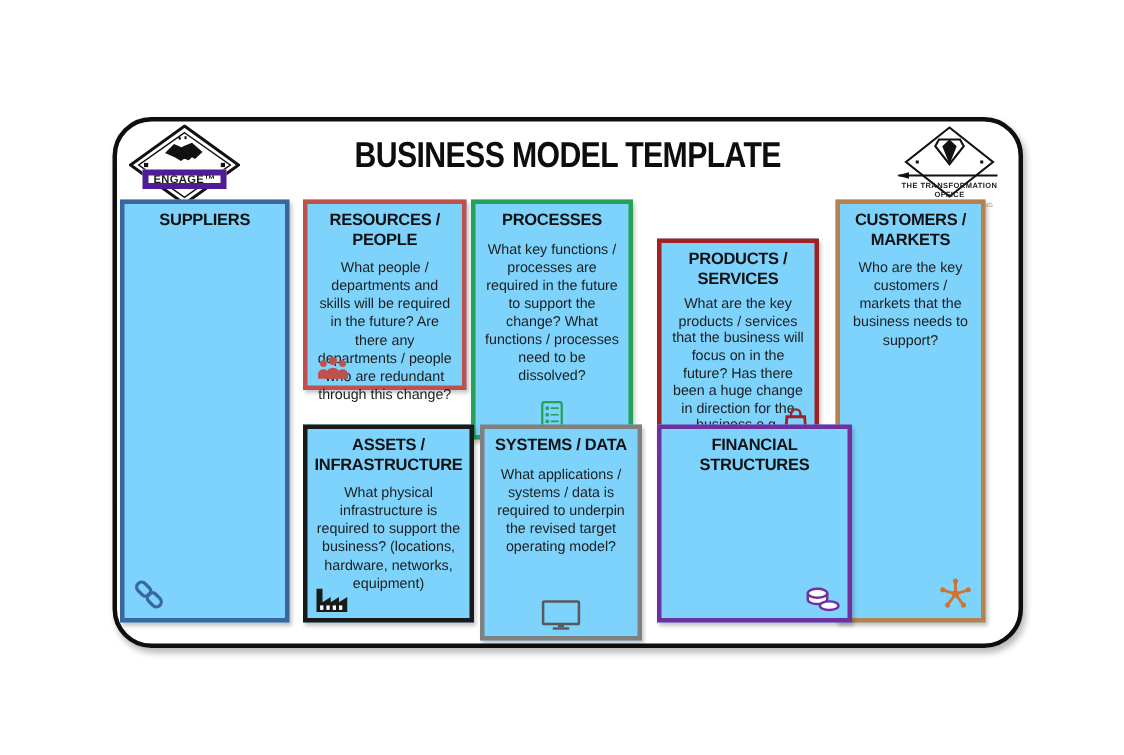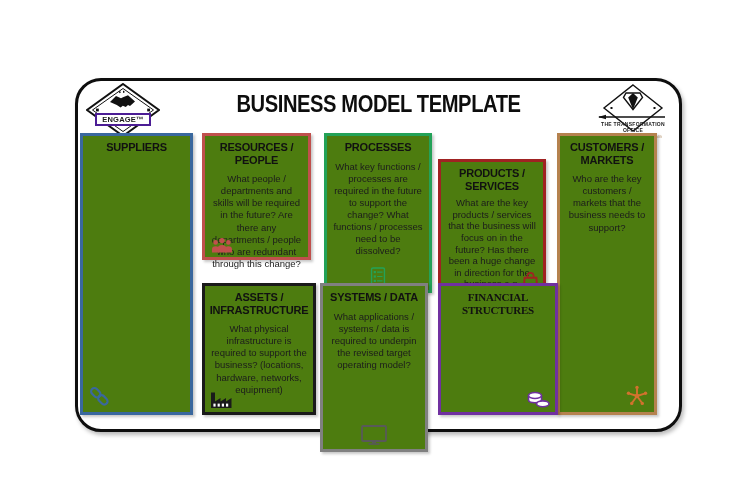--- a/index.html
+++ b/index.html
@@ -14,44 +14,44 @@
   }
   .main-title{
     position:absolute;left:0;right:0;top:9px;margin:0;text-align:center;
     font-size:24px;font-weight:bold;letter-spacing:-0.5px;color:#0d0d0d;
     transform:scaleX(0.84);transform-origin:center;white-space:nowrap;
   }
   
   .logo-engage{position:absolute;left:8px;top:2px;width:74px;height:56px;}
   .engage-banner{
     position:absolute;left:9px;top:30px;width:56px;height:13px;background:#fff;
-    border:2px solid #4c1d95;box-sizing:border-box;display:flex;align-items:center;justify-content:center;
+    border:4px solid #4c1d95;box-sizing:border-box;display:flex;align-items:center;justify-content:center;
     font-size:7.5px;font-weight:bold;letter-spacing:0.2px;
   }
   
   .logo-tto{position:absolute;right:4px;top:3px;width:84px;height:58px;text-align:center;}
   .logo-tto svg{display:block;margin:0 auto;}
   .tto-text{position:absolute;left:0;right:0;top:37px;font-size:5px;line-height:1.25;
     letter-spacing:0.3px;color:#222;font-weight:bold;}
   .tto-tagline{font-size:4px;color:#b49064;font-weight:normal;letter-spacing:0.2px;margin-top:0.5px;}
   
   .box{
-    position:absolute;background:#4d7c0f;border:3px solid #333;box-sizing:border-box;
+    position:absolute;background:#7dd3fc;border:3px solid #333;box-sizing:border-box;
     padding:3px 4px;text-align:center;box-shadow:1.5px 2px 2.5px rgba(0,0,0,0.22);
   }
   .box h2{font-size:11px;font-weight:bold;margin:2px 0 0;line-height:1.15;letter-spacing:-0.2px;color:#111;}
   .box p{font-size:9.5px;line-height:1.27;margin:7px 1px 0;color:#1c1c1c;}
   .box-suppliers {left:2px;  top:52px;  width:113px;height:282px;}
   .box-resources {left:124px;top:52px;  width:109px;height:127px;}
-  .box-processes {left:246px;top:52px;  width:108px;height:160px;}
+  .box-processes {left:236px;top:52px;  width:108px;height:160px;}
   .box-products  {left:360px;top:52px;  width:108px;height:142px;margin-top:26px;}
   .box-customers {left:479px;top:52px;  width:100px;height:282px;}
   .box-assets    {left:124px;top:202px; width:114px;height:132px;}
-  .box-systems   {left:242px;top:202px; width:108px;height:169px;}
-  .box-financial {left:360px;top:202px; width:120px;height:132px;font-family:Liberation Serif, serif;}
+  .box-systems   {left:242px;top:202px; width:108px;height:144px;}
+  .box-financial {left:360px;top:202px; width:130px;height:132px;}
   .box-products p{margin-top:5px;line-height:1.22;}
   .icon{position:absolute;line-height:0;}
   .icon-bl{left:5px;bottom:4px;}
   .icon-bc{left:50%;bottom:4px;transform:translateX(-50%);}
   .icon-br{right:5px;bottom:4px;}
   .box-products .icon-br{right:4px;bottom:6px;}
 </style>
 </head>
 <body>
 

